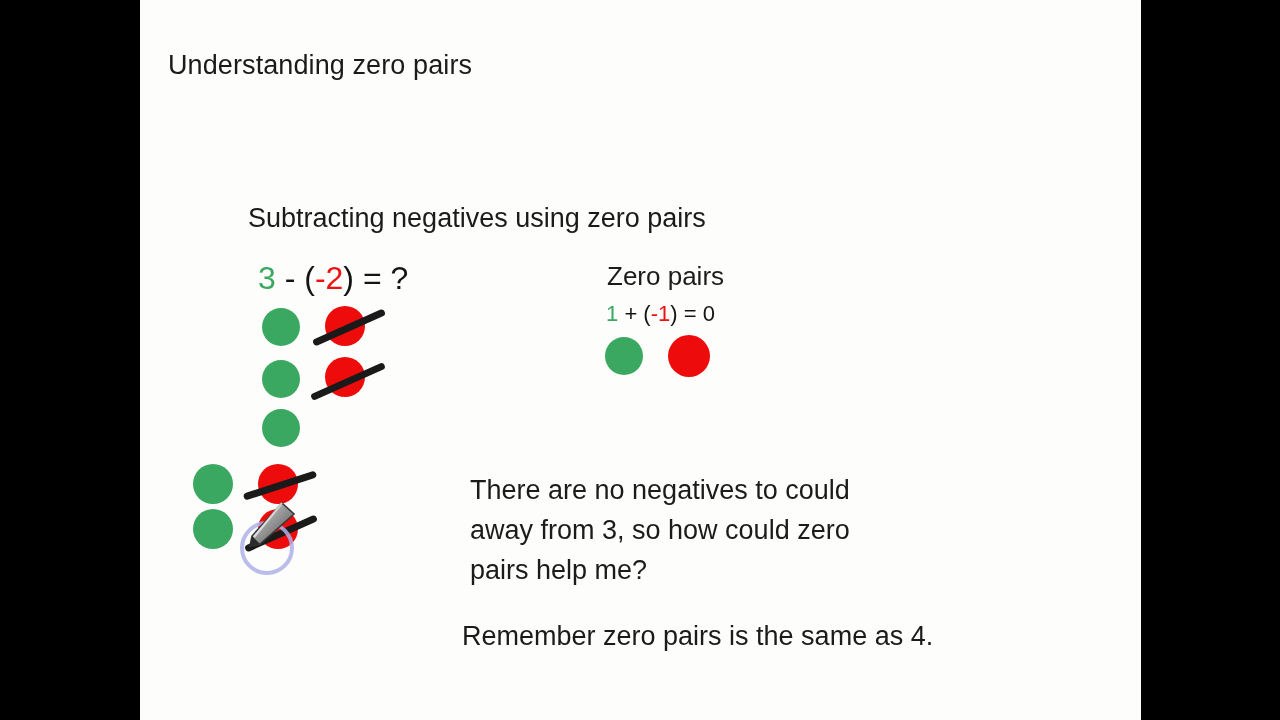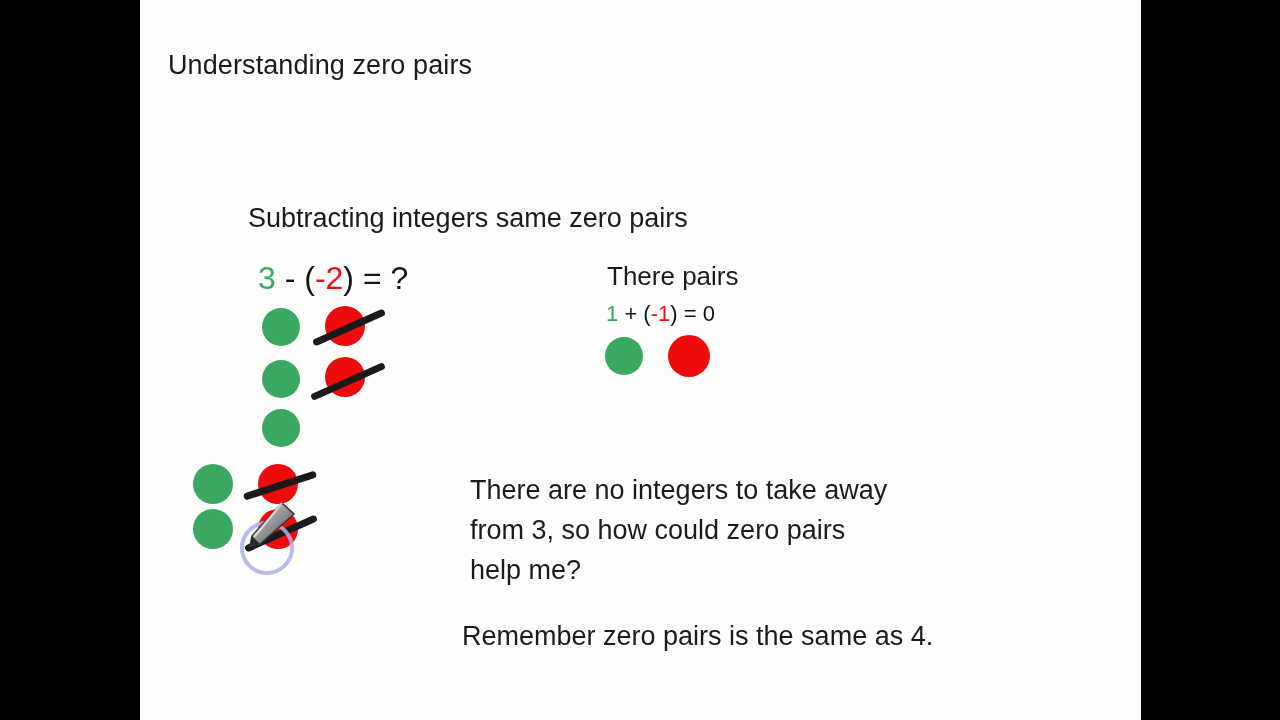--- a/index.html
+++ b/index.html
@@ -162,27 +162,27 @@
 </style>
 </head>
 <body>
 
 <div id="stage">
 
   <div id="slide">
 
     <div id="page-title">Understanding zero pairs</div>
 
-    <div id="section-heading">Subtracting integers same zero pairs</div>
+    <div id="section-heading">Subtracting negatives using zero pairs</div>
 
     <div id="main-equation">
       <span class="green-text">3</span><span>&nbsp;</span><span>-</span><span>&nbsp;</span><span>(</span><span class="red-text">-2</span><span>)</span><span>&nbsp;</span><span>=</span><span>&nbsp;</span><span>?</span>
     </div>
 
-    <div id="zero-pairs-title">There pairs</div>
+    <div id="zero-pairs-title">Zero pairs</div>
 
     <div id="zero-pairs-equation">
       <span class="green-text">1</span><span>&nbsp;</span><span>+</span><span>&nbsp;</span><span>(</span><span class="red-text">-1</span><span>)</span><span>&nbsp;</span><span>=</span><span>&nbsp;</span><span>0</span>
     </div>
 
     <div class="counter green" style="left:122px; top:308px; width:38px; height:38px;"></div>
     <div class="counter green" style="left:122px; top:360px; width:38px; height:38px;"></div>
     <div class="counter green" style="left:122px; top:409px; width:38px; height:38px;"></div>
 
     <div class="counter red" style="left:185px; top:306px; width:40px; height:40px;"></div>
@@ -213,21 +213,21 @@
         </linearGradient>
       </defs>
 
       <polygon points="52,8 64,19 30,49 20,51 22,41" fill="url(#penBody)" stroke="#3a3a3a" stroke-width="1.6"></polygon>
 
       <polygon points="22,41 20,51 30,49" fill="#2b2b2b"></polygon>
 
       <line x1="52" y1="8" x2="24" y2="42" stroke="#ededed" stroke-width="2.2" opacity="0.8"></line>
     </svg>
 
-    <div id="prose-question">There are no integers to take away from 3, so how could zero pairs help me?</div>
+    <div id="prose-question">There are no negatives to could away from 3, so how could zero pairs help me?</div>
     <div id="prose-reminder">Remember zero pairs is the same as 4.</div>
 
   </div>
 
   <div class="lb" id="lb-left"></div>
   <div class="lb" id="lb-right"></div>
 
 
 </div>
 

